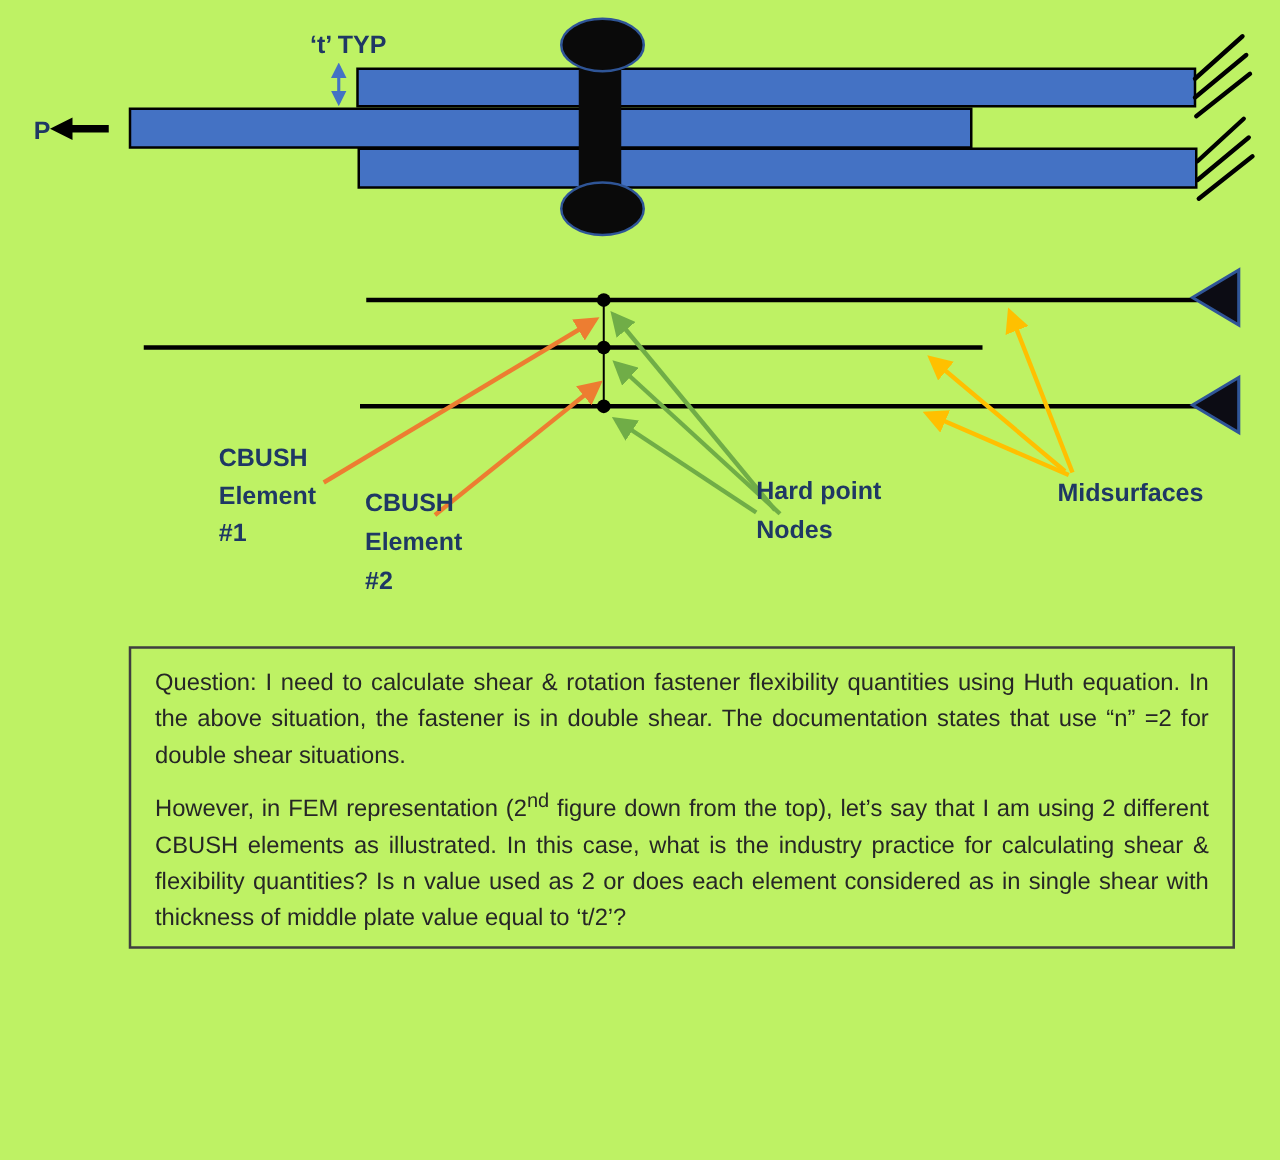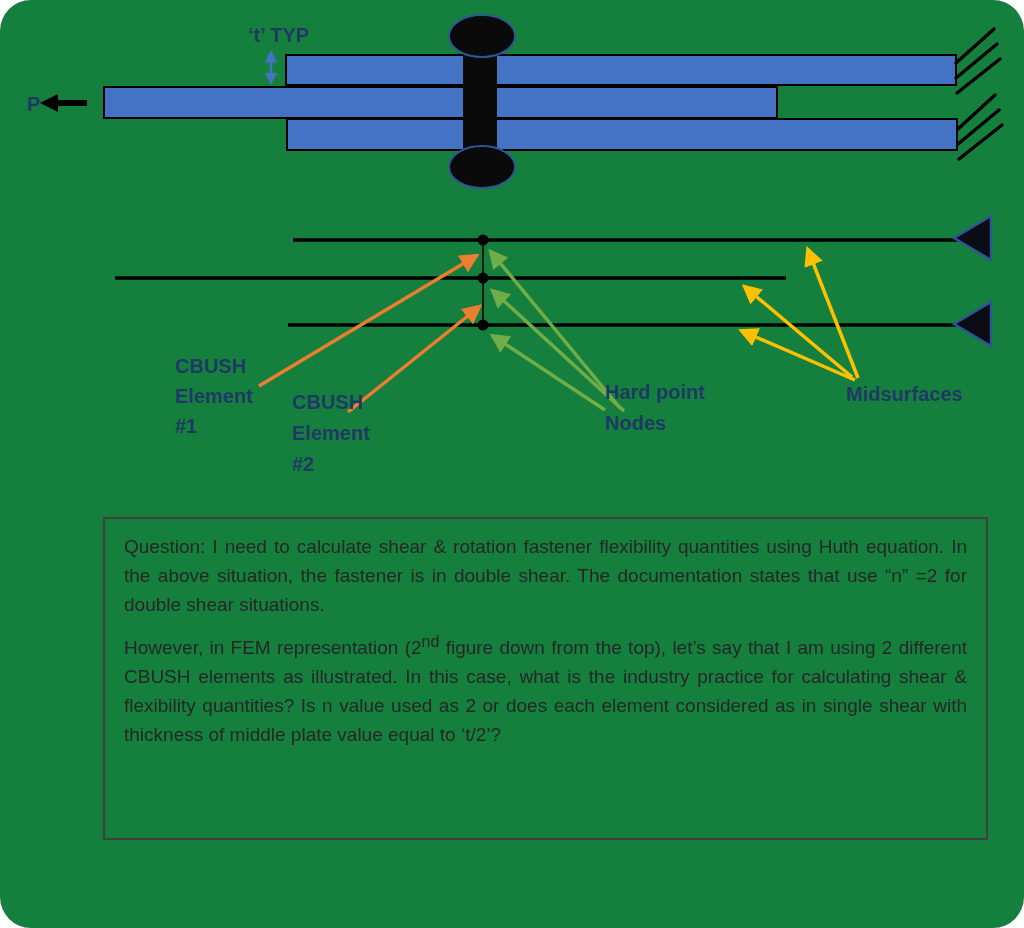--- a/index.html
+++ b/index.html
@@ -1,40 +1,39 @@
 <!DOCTYPE html>
 <html style="--plate-blue: #4472C4; --bolt-black: #0A0A0A; --steel-outline: #2F5597; --arrow-orange: #ED7D31; --arrow-green: #70AD47; --arrow-yellow: #FFC000; --label-navy: #1F3864; --body-text: #262626; --box-border: #3F3F3F;"><head>
 <meta charset="utf-8">
 <style>
   html,body{margin:0;padding:0;background:#fff;}
   .page{
-    position:relative;width:1024px;height:928px;background:#15803d;overflow:hidden;
+    position:relative;width:1024px;height:928px;background:#bef264;overflow:hidden;
     font-family:"Liberation Sans","DejaVu Sans",sans-serif;
-    border-radius:31px;
   }
   .fig-svg{position:absolute;left:0;top:0;}
   .fig-svg text{
     font-family:"Liberation Sans","DejaVu Sans",sans-serif;
     font-weight:bold;font-size:20px;fill:var(--label-navy,#1F3864);
   }
   .plate{fill:var(--plate-blue,#4472C4);stroke:#000;stroke-width:2;}
   .bolt-solid{fill:var(--bolt-black,#0A0A0A);}
   .bolt-round{fill:var(--bolt-black,#0A0A0A);stroke:var(--steel-outline,#2F5597);stroke-width:2;}
   .hatch{stroke:#000;stroke-width:3.5;stroke-linecap:round;}
   .midline{stroke:#000;stroke-width:3.5;}
   .thinline{stroke:#000;stroke-width:1.6;}
   .node{fill:#000;}
   .support-tri{fill:#0C0C14;stroke:var(--steel-outline,#2F5597);stroke-width:2.5;}
   .arr-o{stroke:var(--arrow-orange,#ED7D31);stroke-width:3.5;fill:none;}
   .arr-g{stroke:var(--arrow-green,#70AD47);stroke-width:3.5;fill:none;}
   .arr-y{stroke:var(--arrow-yellow,#FFC000);stroke-width:3.5;fill:none;}
   .dim-b{stroke:var(--plate-blue,#4472C4);stroke-width:2.5;fill:none;}
   .load-arrow{stroke:#000;stroke-width:6;}
   .qbox{
-    position:absolute;left:103px;top:517px;width:885px;height:323px;
+    position:absolute;left:103px;top:517px;width:885px;height:242px;
     border:2px solid var(--box-border,#3F3F3F);box-sizing:border-box;
     padding:13px 19px 0 19px;
   }
   .qbox p{
     margin:0 0 14px 0;font-size:19px;line-height:29px;text-align:justify;
     color:var(--body-text,#262626);
   }
   .qbox sup{font-size:16px;line-height:0;vertical-align:super;}
 </style>
 </head>

